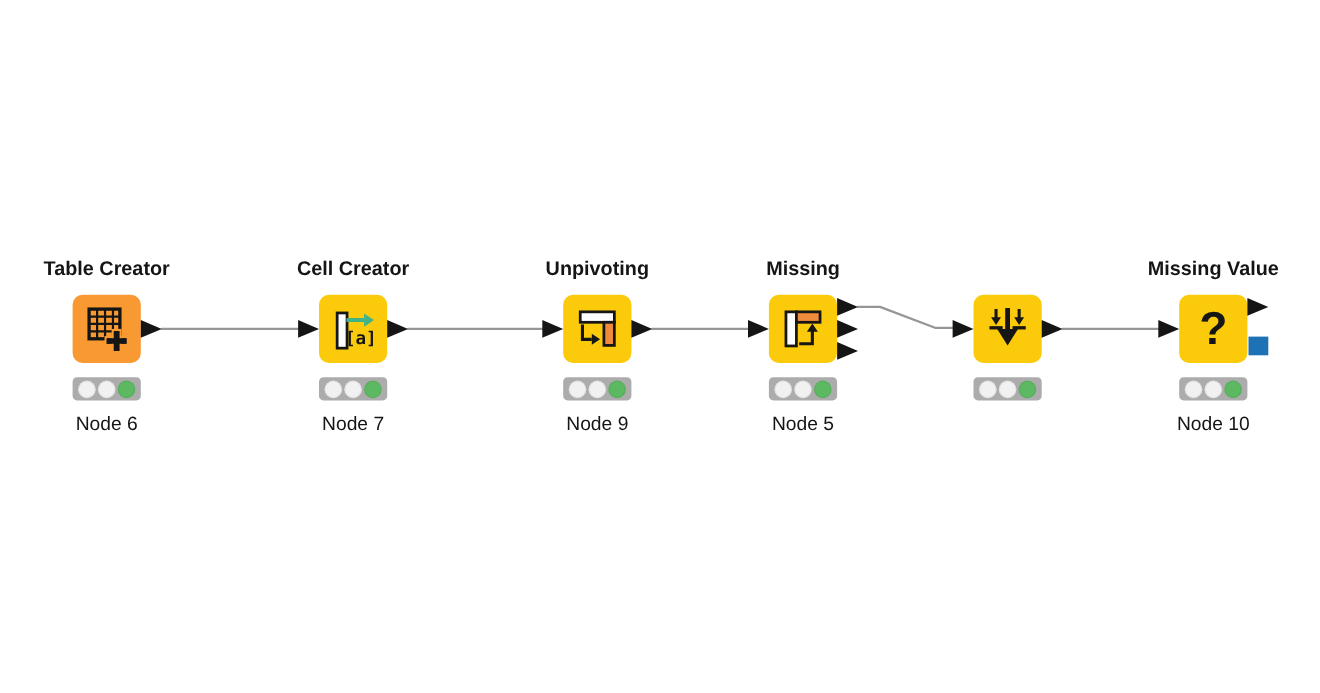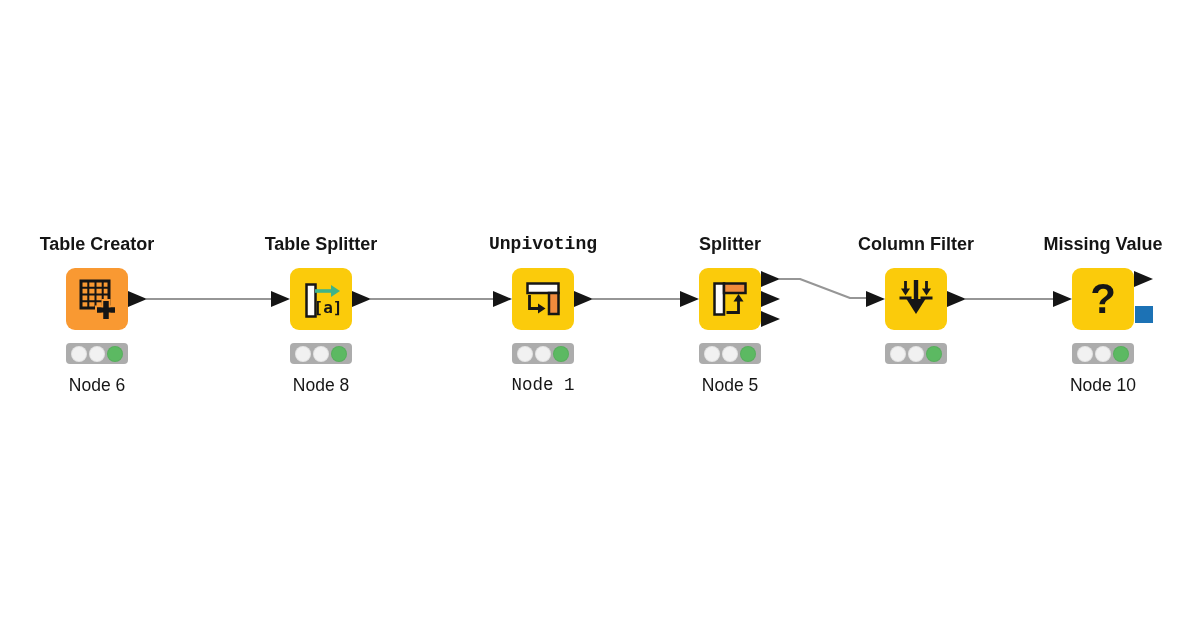--- a/index.html
+++ b/index.html
@@ -91,61 +91,61 @@
   <div class="port port-out p-mid"></div>
   <div class="lights">
     <div class="light idle l1"></div>
     <div class="light idle l2"></div>
     <div class="light green l3"></div>
   </div>
   <div class="node-name">Node 6</div>
 </div>
 
 <div class="node-group" style="left:221px;">
-  <div class="node-title">Table Splitter</div>
+  <div class="node-title">Cell Creator</div>
   <div class="node-square yellow">
     <svg width="62" height="62" viewBox="0 0 62 62">
       <rect x="16.5" y="16.5" width="9" height="32" fill="#FDFDFD" stroke="#161616" stroke-width="2.5"></rect>
       <line x1="25" y1="23" x2="41" y2="23" stroke="#3FB389" stroke-width="3.6"></line>
       <polygon points="41,17 50,23 41,29" fill="#3FB389"></polygon>
       <text class="icon-text" x="38" y="45" text-anchor="middle" font-size="16" fill="#161616">[a]</text>
     </svg>
   </div>
   <div class="port port-in p-mid"></div>
   <div class="port port-out p-mid"></div>
   <div class="lights">
     <div class="light idle l1"></div>
     <div class="light idle l2"></div>
     <div class="light green l3"></div>
   </div>
-  <div class="node-name">Node 8</div>
-</div>
-
-<div class="node-group" style="left:443px;font-family:Liberation Mono, monospace;">
+  <div class="node-name">Node 7</div>
+</div>
+
+<div class="node-group" style="left:443px;">
   <div class="node-title">Unpivoting</div>
   <div class="node-square yellow">
     <svg width="62" height="62" viewBox="0 0 62 62">
       <rect x="15.5" y="15.5" width="31" height="9.5" fill="#FDFDFD" stroke="#161616" stroke-width="2.5"></rect>
       <rect x="37" y="25" width="9.5" height="21" fill="#F08B3C" stroke="#161616" stroke-width="2.5"></rect>
       <path d="M17.5,27 V40.5 H26" fill="none" stroke="#161616" stroke-width="2.8"></path>
       <polygon points="26,35.5 33.5,40.5 26,45.5" fill="#161616"></polygon>
     </svg>
   </div>
   <div class="port port-in p-mid"></div>
   <div class="port port-out p-mid"></div>
   <div class="lights">
     <div class="light idle l1"></div>
     <div class="light idle l2"></div>
     <div class="light green l3"></div>
   </div>
-  <div class="node-name">Node 1</div>
+  <div class="node-name">Node 9</div>
 </div>
 
 <div class="node-group" style="left:630px;">
-  <div class="node-title">Splitter</div>
+  <div class="node-title">Missing</div>
   <div class="node-square yellow">
     <svg width="62" height="62" viewBox="0 0 62 62">
       <rect x="15.5" y="15.5" width="9.5" height="31" fill="#FDFDFD" stroke="#161616" stroke-width="2.5"></rect>
       <rect x="25" y="15.5" width="21.5" height="9.5" fill="#F08B3C" stroke="#161616" stroke-width="2.5"></rect>
       <path d="M27.5,44.5 H39.5 V33" fill="none" stroke="#161616" stroke-width="2.8"></path>
       <polygon points="34.5,33.5 39.5,26 44.5,33.5" fill="#161616"></polygon>
     </svg>
   </div>
   <div class="port port-in p-mid"></div>
   <div class="port port-out p-top"></div>
@@ -153,21 +153,20 @@
   <div class="port port-out p-bot"></div>
   <div class="lights">
     <div class="light idle l1"></div>
     <div class="light idle l2"></div>
     <div class="light green l3"></div>
   </div>
   <div class="node-name">Node 5</div>
 </div>
 
 <div class="node-group" style="left:816px;">
-  <div class="node-title">Column Filter</div>
   <div class="node-square yellow">
     <svg width="62" height="62" viewBox="0 0 62 62">
       <line x1="20.5" y1="13" x2="20.5" y2="21.5" stroke="#161616" stroke-width="2.8"></line>
       <polygon points="16,20.5 20.5,27.5 25,20.5" fill="#161616"></polygon>
       <rect x="14.5" y="28.5" width="12" height="3" fill="#161616"></rect>
       <line x1="41.5" y1="13" x2="41.5" y2="21.5" stroke="#161616" stroke-width="2.8"></line>
       <polygon points="37,20.5 41.5,27.5 46,20.5" fill="#161616"></polygon>
       <rect x="35.5" y="28.5" width="12" height="3" fill="#161616"></rect>
       <line x1="31" y1="12" x2="31" y2="33" stroke="#161616" stroke-width="4.4"></line>
       <polygon points="21.5,31 31,46 40.5,31" fill="#161616"></polygon>

